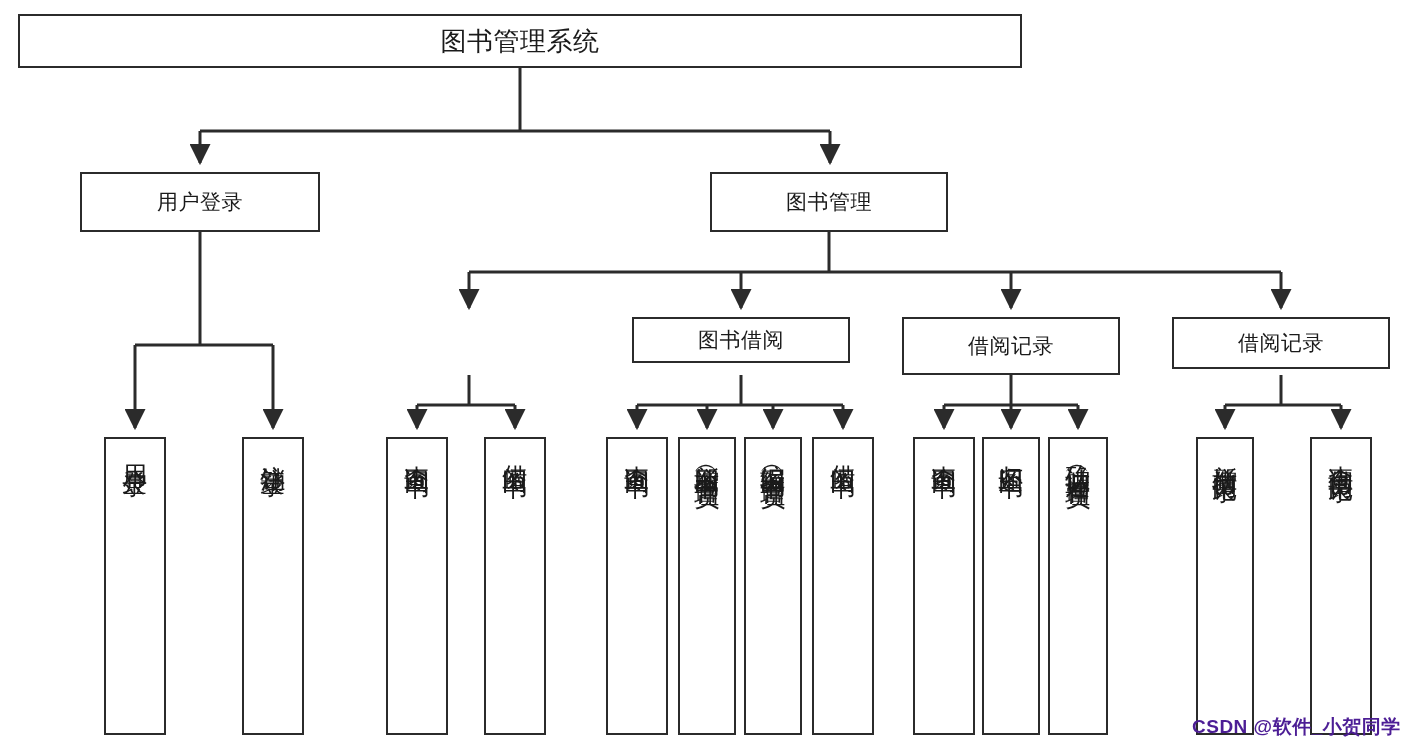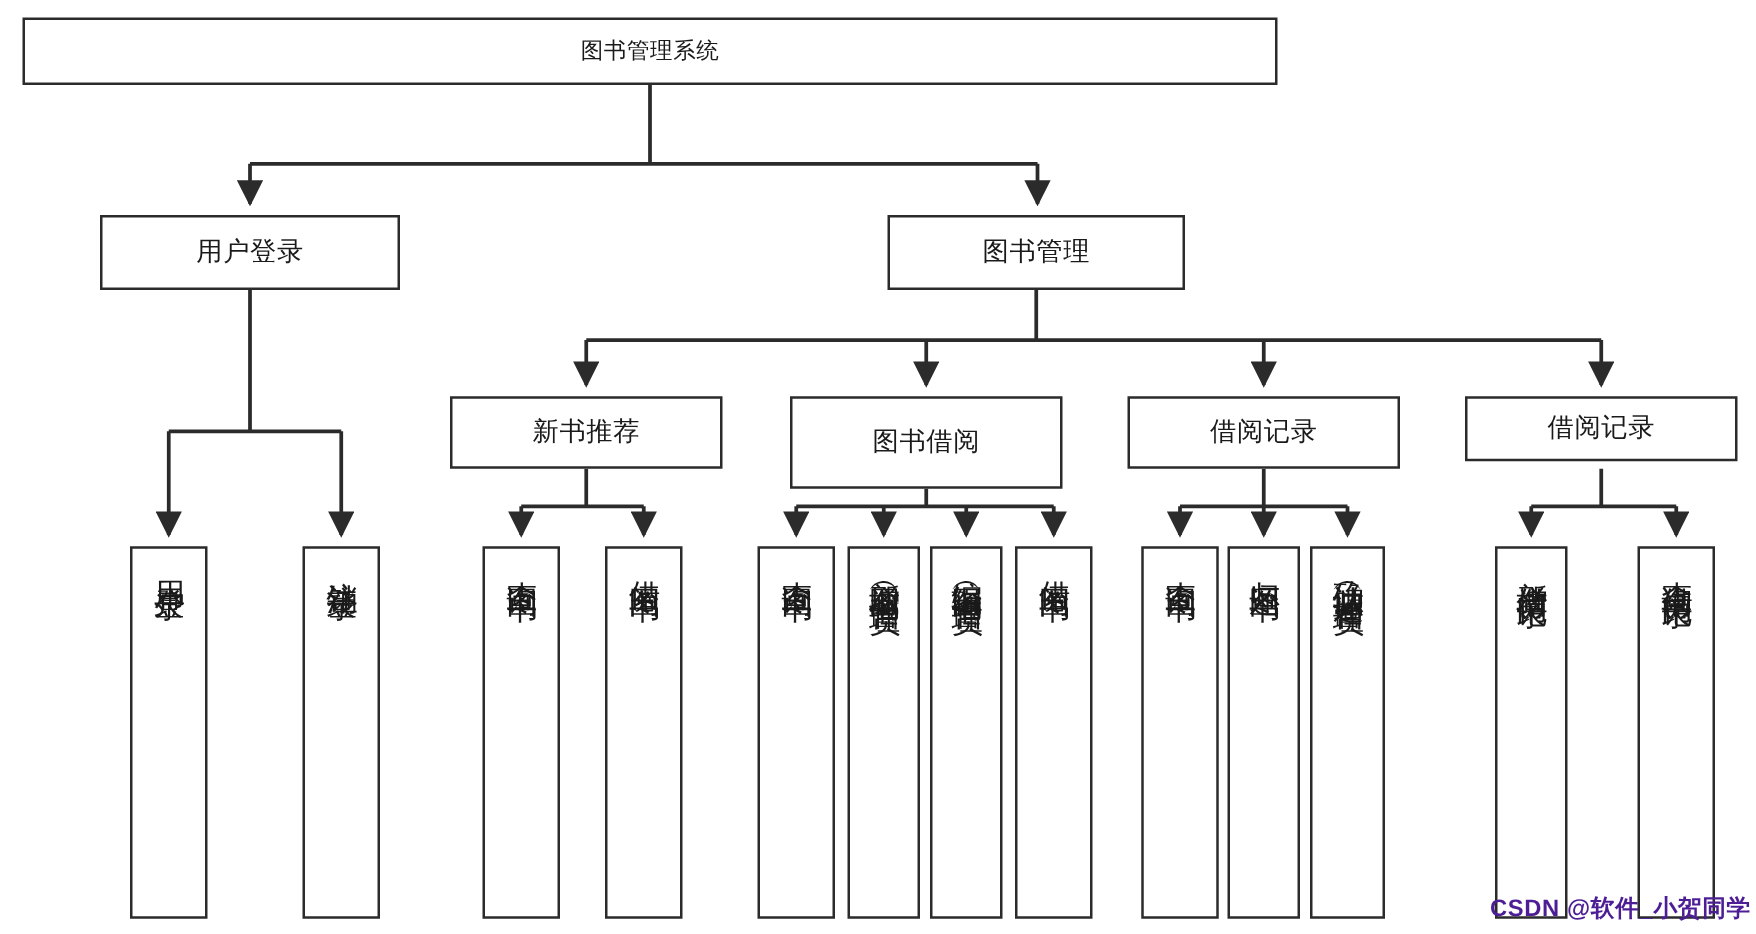--- a/index.html
+++ b/index.html
@@ -40,21 +40,21 @@
     text-align: center;
     line-height: 1.18;
   }
   
   .node.h .lbl {
     font-size: 21px;
     letter-spacing: 0.5px;
     white-space: nowrap;
   }
   .node.root .lbl {
-    font-size: 18px;
+    font-size: 26px;
   }
   
   .node.v {
     align-items: flex-start;
     padding-top: 6px;
   }
   .node.v .lbl {
     writing-mode: vertical-rl;
     text-orientation: upright;
     font-size: 25px;
@@ -131,24 +131,21 @@
     <span class="lbl">图书管理系统</span>
   </div>
 
   <div class="node h" style="left: 80px; top: 172px; width: 240px; height: 60px;">
     <span class="lbl">用户登录</span>
   </div>
   <div class="node h" style="left: 710px; top: 172px; width: 238px; height: 60px;">
     <span class="lbl">图书管理</span>
   </div>
 
-  <div class="node h" style="left: 360px; top: 317px; width: 218px; height: 58px;">
-    <span class="lbl">新书推荐</span>
-  </div>
-  <div class="node h" style="left: 632px; top: 317px; width: 218px; height: 74px;">
+  <div class="node h" style="left: 632px; top: 317px; width: 218px; height: 46px;">
     <span class="lbl">图书借阅</span>
   </div>
   <div class="node h" style="left: 902px; top: 317px; width: 218px; height: 58px;">
     <span class="lbl">借阅记录</span>
   </div>
   <div class="node h" style="left: 1172px; top: 317px; width: 218px; height: 52px;">
     <span class="lbl">借阅记录</span>
   </div>
 
   <div class="node v" style="left: 104px; top: 437px; width: 62px; height: 298px;">

